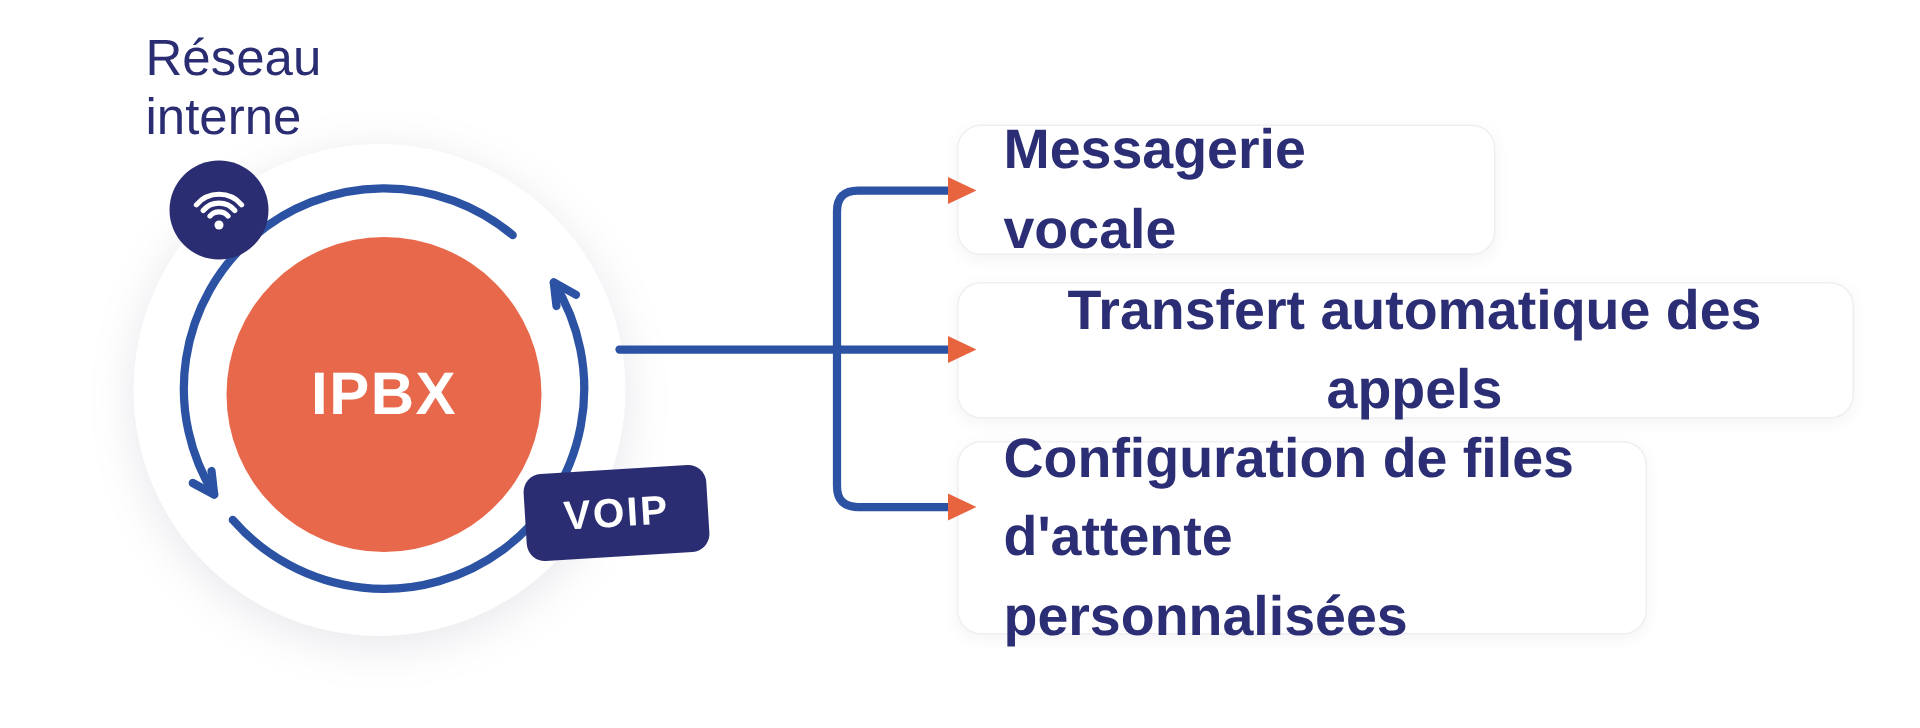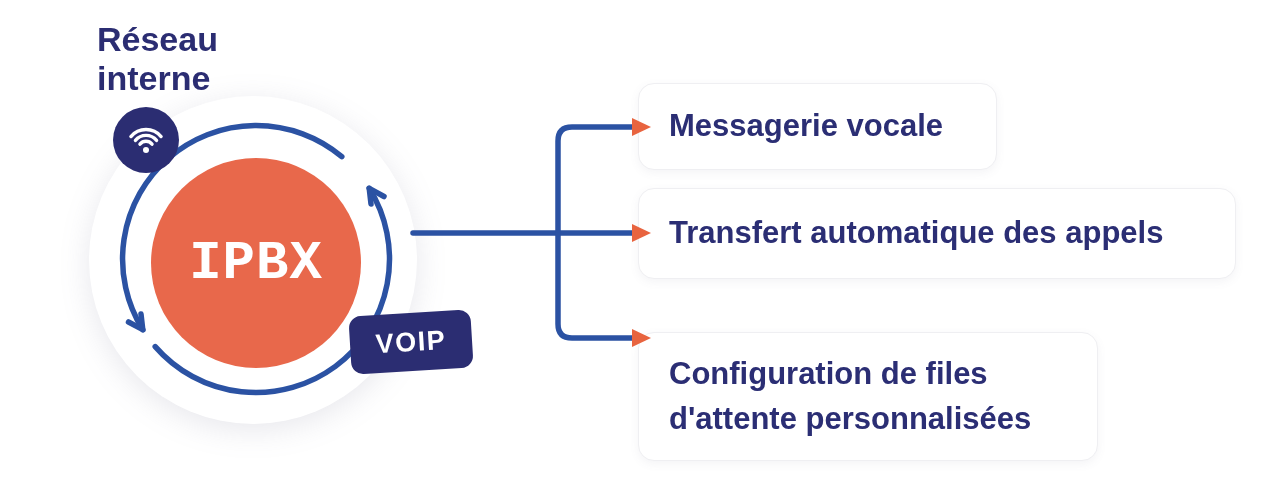--- a/index.html
+++ b/index.html
@@ -39,24 +39,23 @@
     width: 210px; height: 210px;
     background: #e8684b;
     border-radius: 50%;
     display: flex;
     align-items: center;
     justify-content: center;
     z-index: 3;
   }
   .hub-label {
     color: #ffffff;
-    font-size: 54px;
+    font-size: 40px;
     font-weight: 700;
     letter-spacing: 1px;
-    font-family: Liberation Mono, monospace;
   }
   .wifi-badge {
     position: absolute;
     left: 113px; top: 107px;
     width: 66px; height: 66px;
     background: #2b2d72;
     border-radius: 50%;
     display: flex;
     align-items: center;
     justify-content: center;
@@ -79,46 +78,46 @@
     font-size: 27px;
     font-weight: 700;
     letter-spacing: 1.5px;
   }
   .network-label {
     position: absolute;
     left: 97px; top: 20px;
     width: 165px;
     color: #2b2d72;
     font-size: 34px;
-    font-weight: 700;
+    font-weight: 400;
     line-height: 1.16;
     z-index: 6;
   }
   
   .feature-box {
     position: absolute;
     background: #ffffff;
     border: 1px solid #efeff2;
     border-radius: 16px;
     box-shadow: 0 3px 10px rgba(100,100,130,0.07);
     display: flex;
     align-items: center;
     z-index: 6;
   }
   .feature-label {
     color: #2b2e74;
-    font-size: 31px;
+    font-size: 37px;
     font-weight: 600;
     line-height: 1.42;
     padding-left: 30px;
     padding-right: 18px;
   }
   .box-1 { left: 638px; top: 83px;  width: 357px; height: 85px;  }
   .box-2 { left: 638px; top: 188px; width: 596px; height: 89px; text-align: center;  }
-  .box-3 { left: 638px; top: 294px; width: 458px; height: 127px; margin-top: 38px; }
+  .box-3 { left: 638px; top: 294px; width: 458px; height: 127px; }
   .connectors-svg {
     position: absolute;
     left: 0; top: 0;
     z-index: 7;
     pointer-events: none;
   }
 </style>
 </head>
 <body>
 

